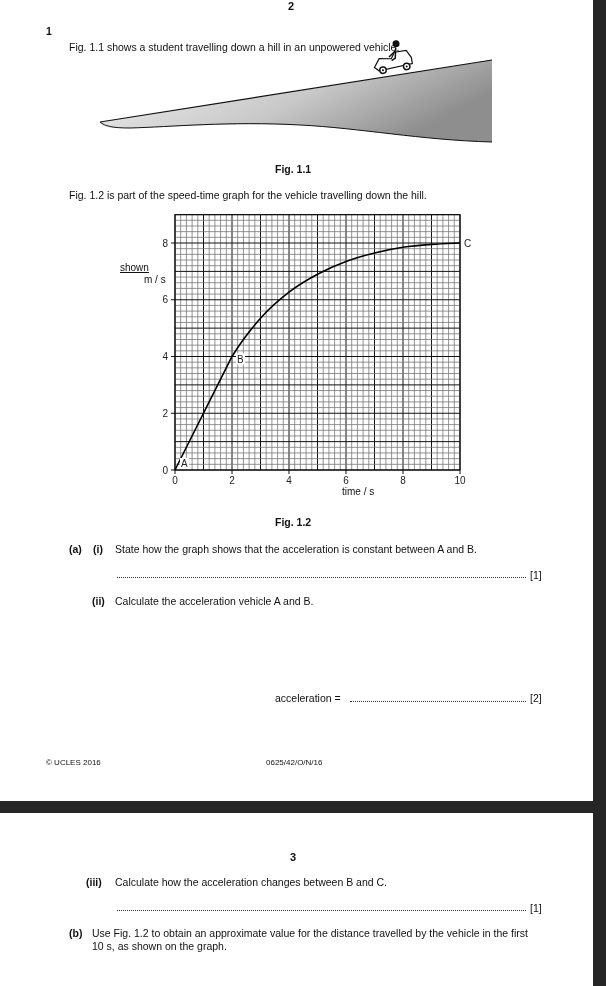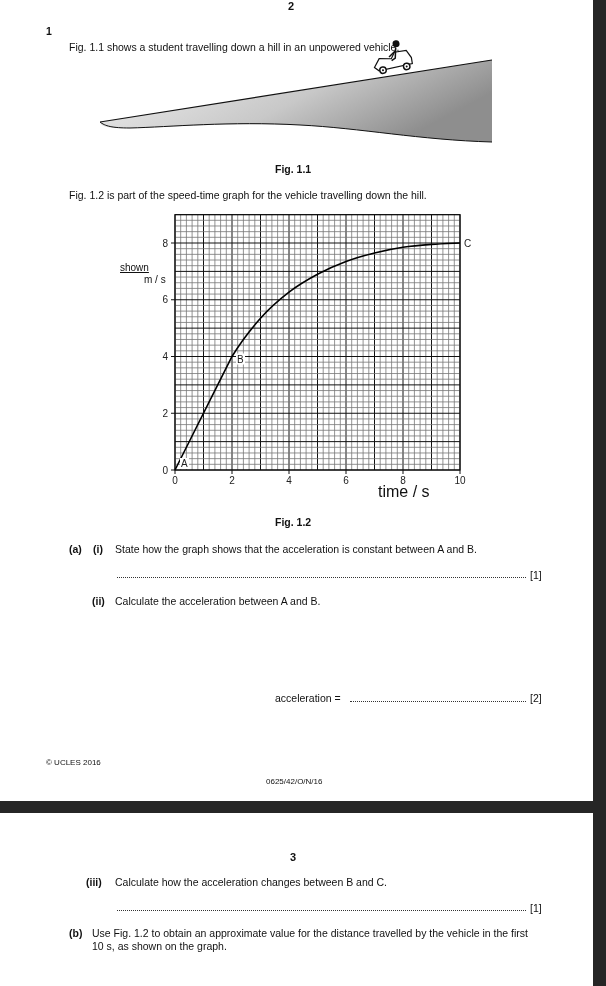--- a/index.html
+++ b/index.html
@@ -182,39 +182,39 @@
       <path d="M175,470 L232,356.5 C241.5,340.65729166666665 251,328.92895833333336 260.5,318.19375 C270,307.4585416666667 279.5,299.41895833333336 289,292.08875 C298.5,284.75854166666664 308,279.32 317.5,274.2125 C327,269.10499999999996 336.5,264.990625 346,261.44375 C355.5,257.896875 365,255.29583333333332 374.5,252.93124999999998 C384,250.56666666666663 393.5,248.675 403,247.25625000000002 C412.5,245.83750000000003 422,245.12812499999998 431.5,244.41875 C441,243.709375 455.25,243.23645833333333 460,243" fill="none" stroke="#000" stroke-width="1.6"></path>
       <rect x="180" y="458" width="9" height="11" fill="#fff"></rect>
       <text x="181" y="467" font-size="10" font-family="Liberation Sans, sans-serif" fill="#222">A</text>
       <rect x="236" y="353.5" width="9" height="11" fill="#fff"></rect>
       <text x="237" y="362.5" font-size="10" font-family="Liberation Sans, sans-serif" fill="#222">B</text>
       <text x="464" y="247" font-size="10" font-family="Liberation Sans, sans-serif" fill="#222">C</text>
     </svg>
 
   <div class="t" style="left:120px;top:262px;text-decoration:underline;font-size:10px;">shown</div>
   <div class="t" style="left:124px;top:274px;font-size:10px;padding-left:20px;">m / s</div>
-  <div class="t" style="left:378px;top:486px;font-size:16px;">time / s</div>
+  <div class="t" style="left:342px;top:486px;font-size:10px;">time / s</div>
 
   <div class="t b" style="left:275px;top:516px;">Fig. 1.2</div>
 
   <div class="t b" style="left:69px;top:543px;">(a)</div>
   <div class="t b" style="left:93px;top:543px;">(i)</div>
   <div class="t" style="left:115px;top:543px;">State how the graph shows that the acceleration is constant between A and B.</div>
   <div class="dots" style="left:117px;top:577px;width:409px;"></div>
   <div class="t" style="left:530px;top:569px;">[1]</div>
 
   <div class="t b" style="left:92px;top:595px;">(ii)</div>
-  <div class="t" style="left:115px;top:595px;">Calculate the acceleration between A and B.</div>
+  <div class="t" style="left:115px;top:595px;">Calculate the acceleration vehicle A and B.</div>
 
   <div class="t" style="left:275px;top:692px;">acceleration =</div>
   <div class="dots" style="left:350px;top:701px;width:176px;"></div>
   <div class="t" style="left:530px;top:692px;">[2]</div>
 
   <div class="t" style="left:46px;top:757px;font-size:8px;">© UCLES 2016</div>
-  <div class="t" style="left:266px;top:776px;font-size:8px;">0625/42/O/N/16</div>
+  <div class="t" style="left:266px;top:757px;font-size:8px;">0625/42/O/N/16</div>
 </div>
 
 <div class="page" id="page2">
   <div class="t b" style="left:290px;top:38px;font-size:11px;">3</div>
   <div class="t b" style="left:86px;top:63px;">(iii)</div>
   <div class="t" style="left:115px;top:63px;">Calculate how the acceleration changes between B and C.</div>
   <div class="dots" style="left:117px;top:97px;width:409px;"></div>
   <div class="t" style="left:530px;top:89px;">[1]</div>
 
   <div class="t b" style="left:69px;top:114px;">(b)</div>

